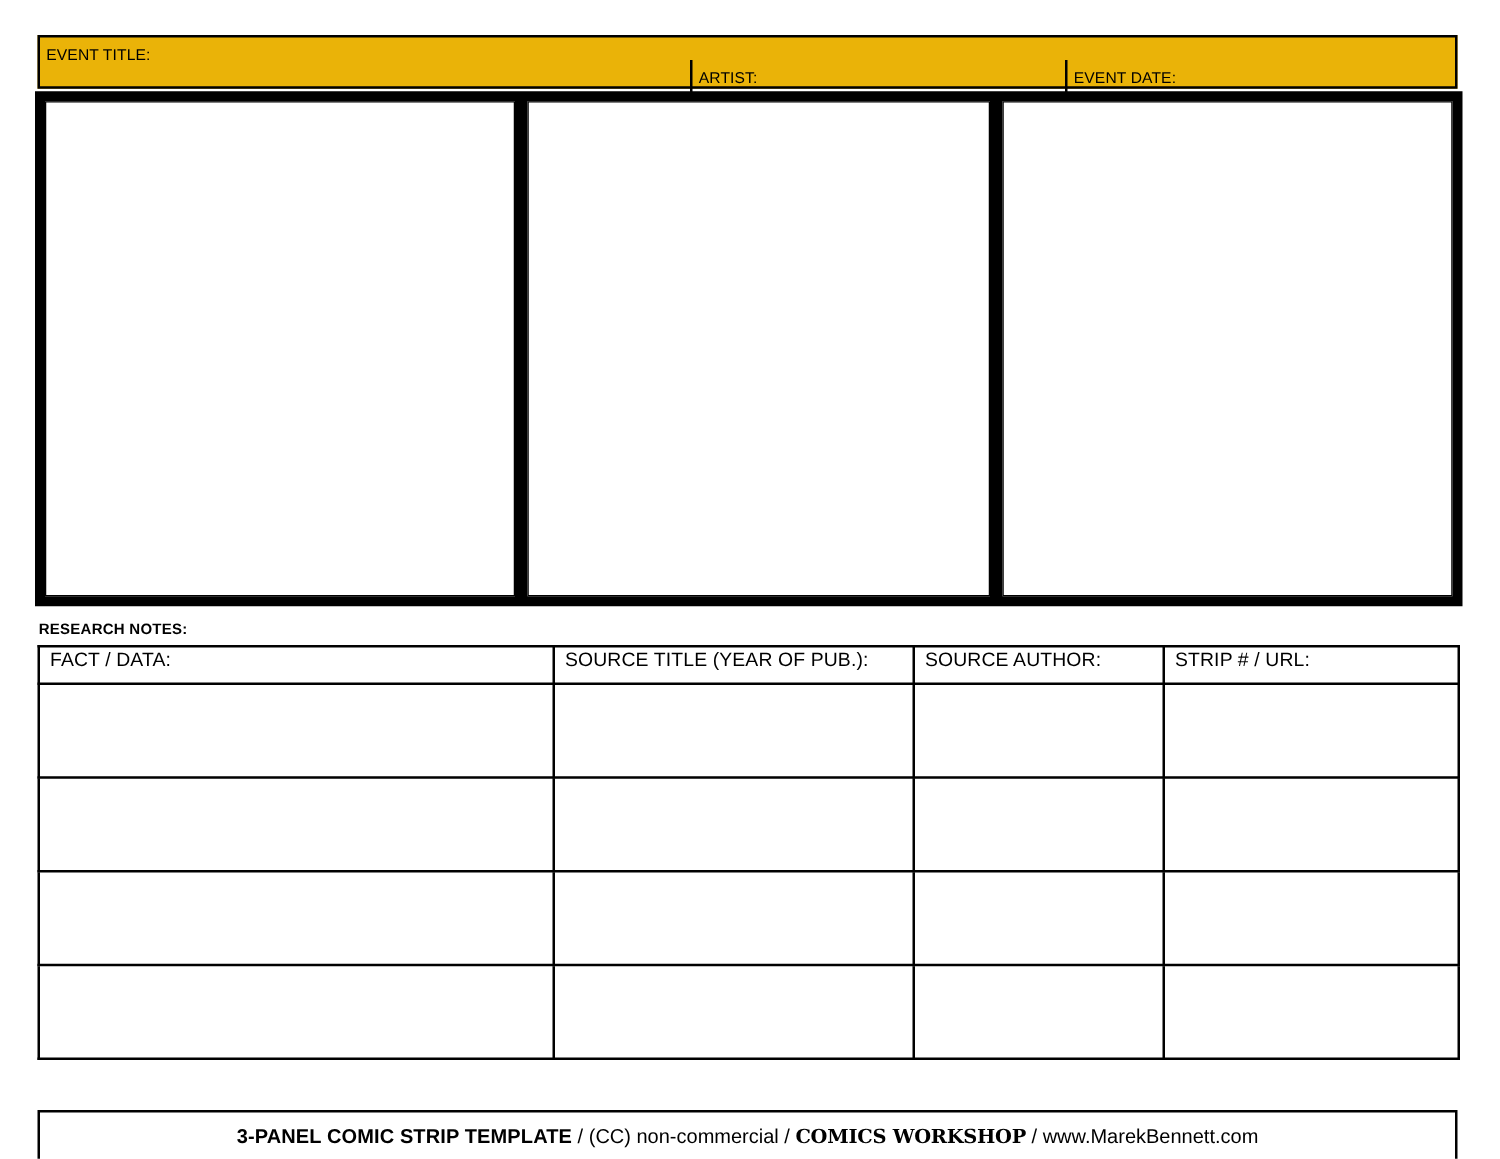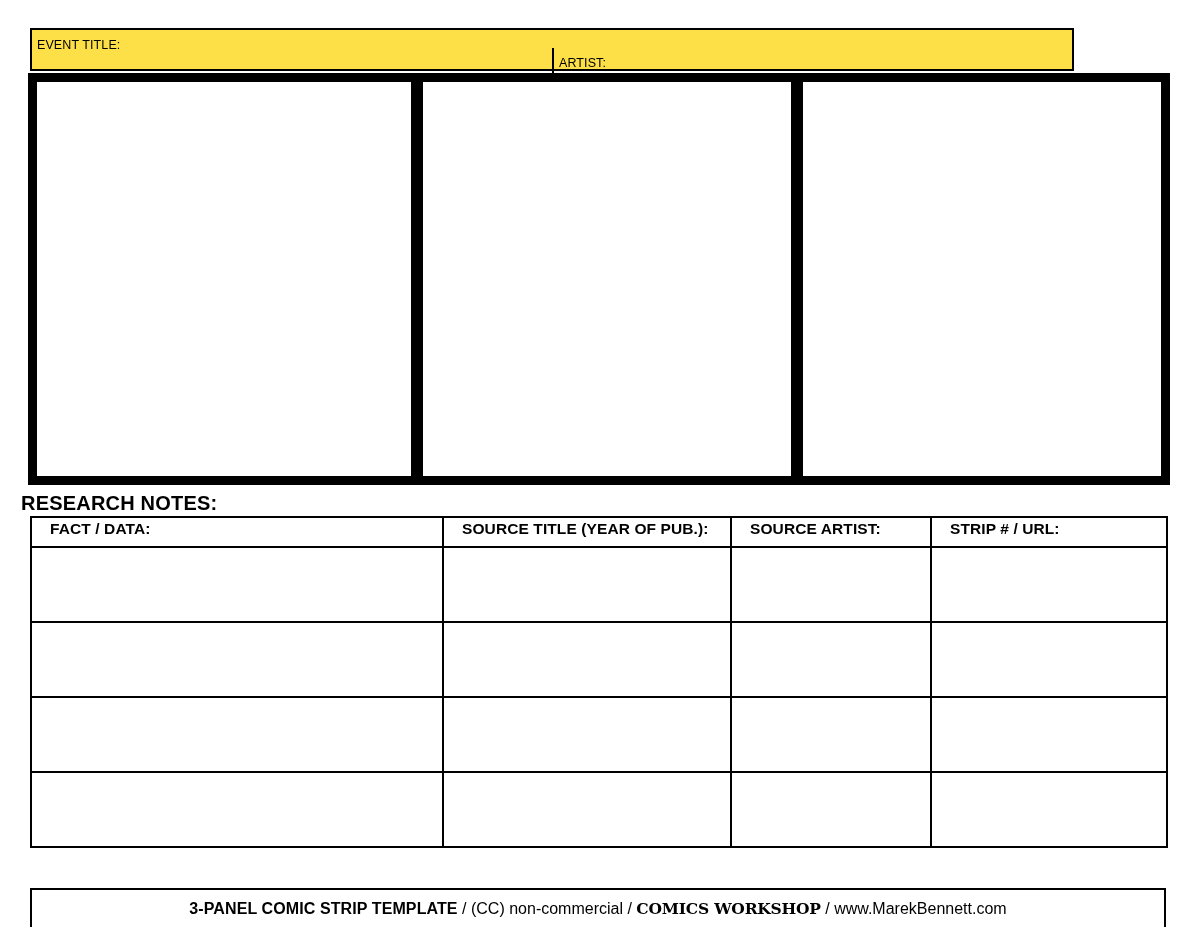--- a/index.html
+++ b/index.html
@@ -21,26 +21,26 @@
     width: 1200px;
     height: 927px;
     box-sizing: border-box;
   }
 
   
   .header-row {
     position: absolute;
     left: 30px;
     top: 28px;
-    width: 1044px;
+    width: 1136px;
     height: 43px;
     box-sizing: border-box;
     border: 2px solid #000000;
     display: flex;
-    background: #fde047;
+    background: #eab308;
   }
 
   .header-cell {
     box-sizing: border-box;
     position: relative;
     padding: 5px 0 0 5px;
     height: 100%;
   }
 
   .header-cell + .header-cell {
@@ -86,23 +86,23 @@
 
   .panel-gutter {
     width: 10px;
     background: #000000;
     flex: 0 0 auto;
   }
 
   
   .research-heading {
     position: absolute;
-    left: 21px;
+    left: 31px;
     top: 494px;
-    font-size: 20px;
+    font-size: 12px;
     font-weight: 700;
     letter-spacing: 0.2px;
     line-height: 19px;
     white-space: nowrap;
   }
 
   .notes-table {
     position: absolute;
     left: 30px;
     top: 516px;
@@ -117,23 +117,23 @@
     border: 2px solid #000000;
     padding: 0;
     vertical-align: top;
     background: #ffffff;
   }
 
   .notes-table th {
     height: 26px;
     text-align: left;
     font-size: 15.5px;
-    font-weight: 700;
+    font-weight: 400;
     letter-spacing: 0.1px;
-    padding: 2px 0 0 18px;
+    padding: 2px 0 0 8px;
     white-space: nowrap;
   }
 
   .notes-table td {
     height: 73px;
   }
 
   .col-fact   { width: 412px; }
   .col-source { width: 288px; }
   .col-author { width: 200px; }
@@ -181,20 +181,23 @@
 <body>
 
 <div class="sheet">
 
   <div class="header-row">
     <div class="header-cell title">
       <span class="header-label">EVENT TITLE:</span>
     </div>
     <div class="header-cell artist">
       <span class="header-label">ARTIST:</span>
+    </div>
+    <div class="header-cell date">
+      <span class="header-label">EVENT DATE:</span>
     </div>
   </div>
 
   <div class="panel-frame">
     <div class="panel p1"></div>
     <div class="panel-gutter"></div>
     <div class="panel p2"></div>
     <div class="panel-gutter"></div>
     <div class="panel p3"></div>
   </div>
@@ -205,21 +208,21 @@
     <colgroup>
       <col class="col-fact">
       <col class="col-source">
       <col class="col-author">
       <col class="col-page">
     </colgroup>
     <thead>
       <tr>
         <th>FACT / DATA:</th>
         <th>SOURCE TITLE (YEAR OF PUB.):</th>
-        <th>SOURCE ARTIST:</th>
+        <th>SOURCE AUTHOR:</th>
         <th>STRIP # / URL:</th>
       </tr>
     </thead>
     <tbody>
       <tr>
         <td></td>
         <td></td>
         <td></td>
         <td></td>
       </tr>

